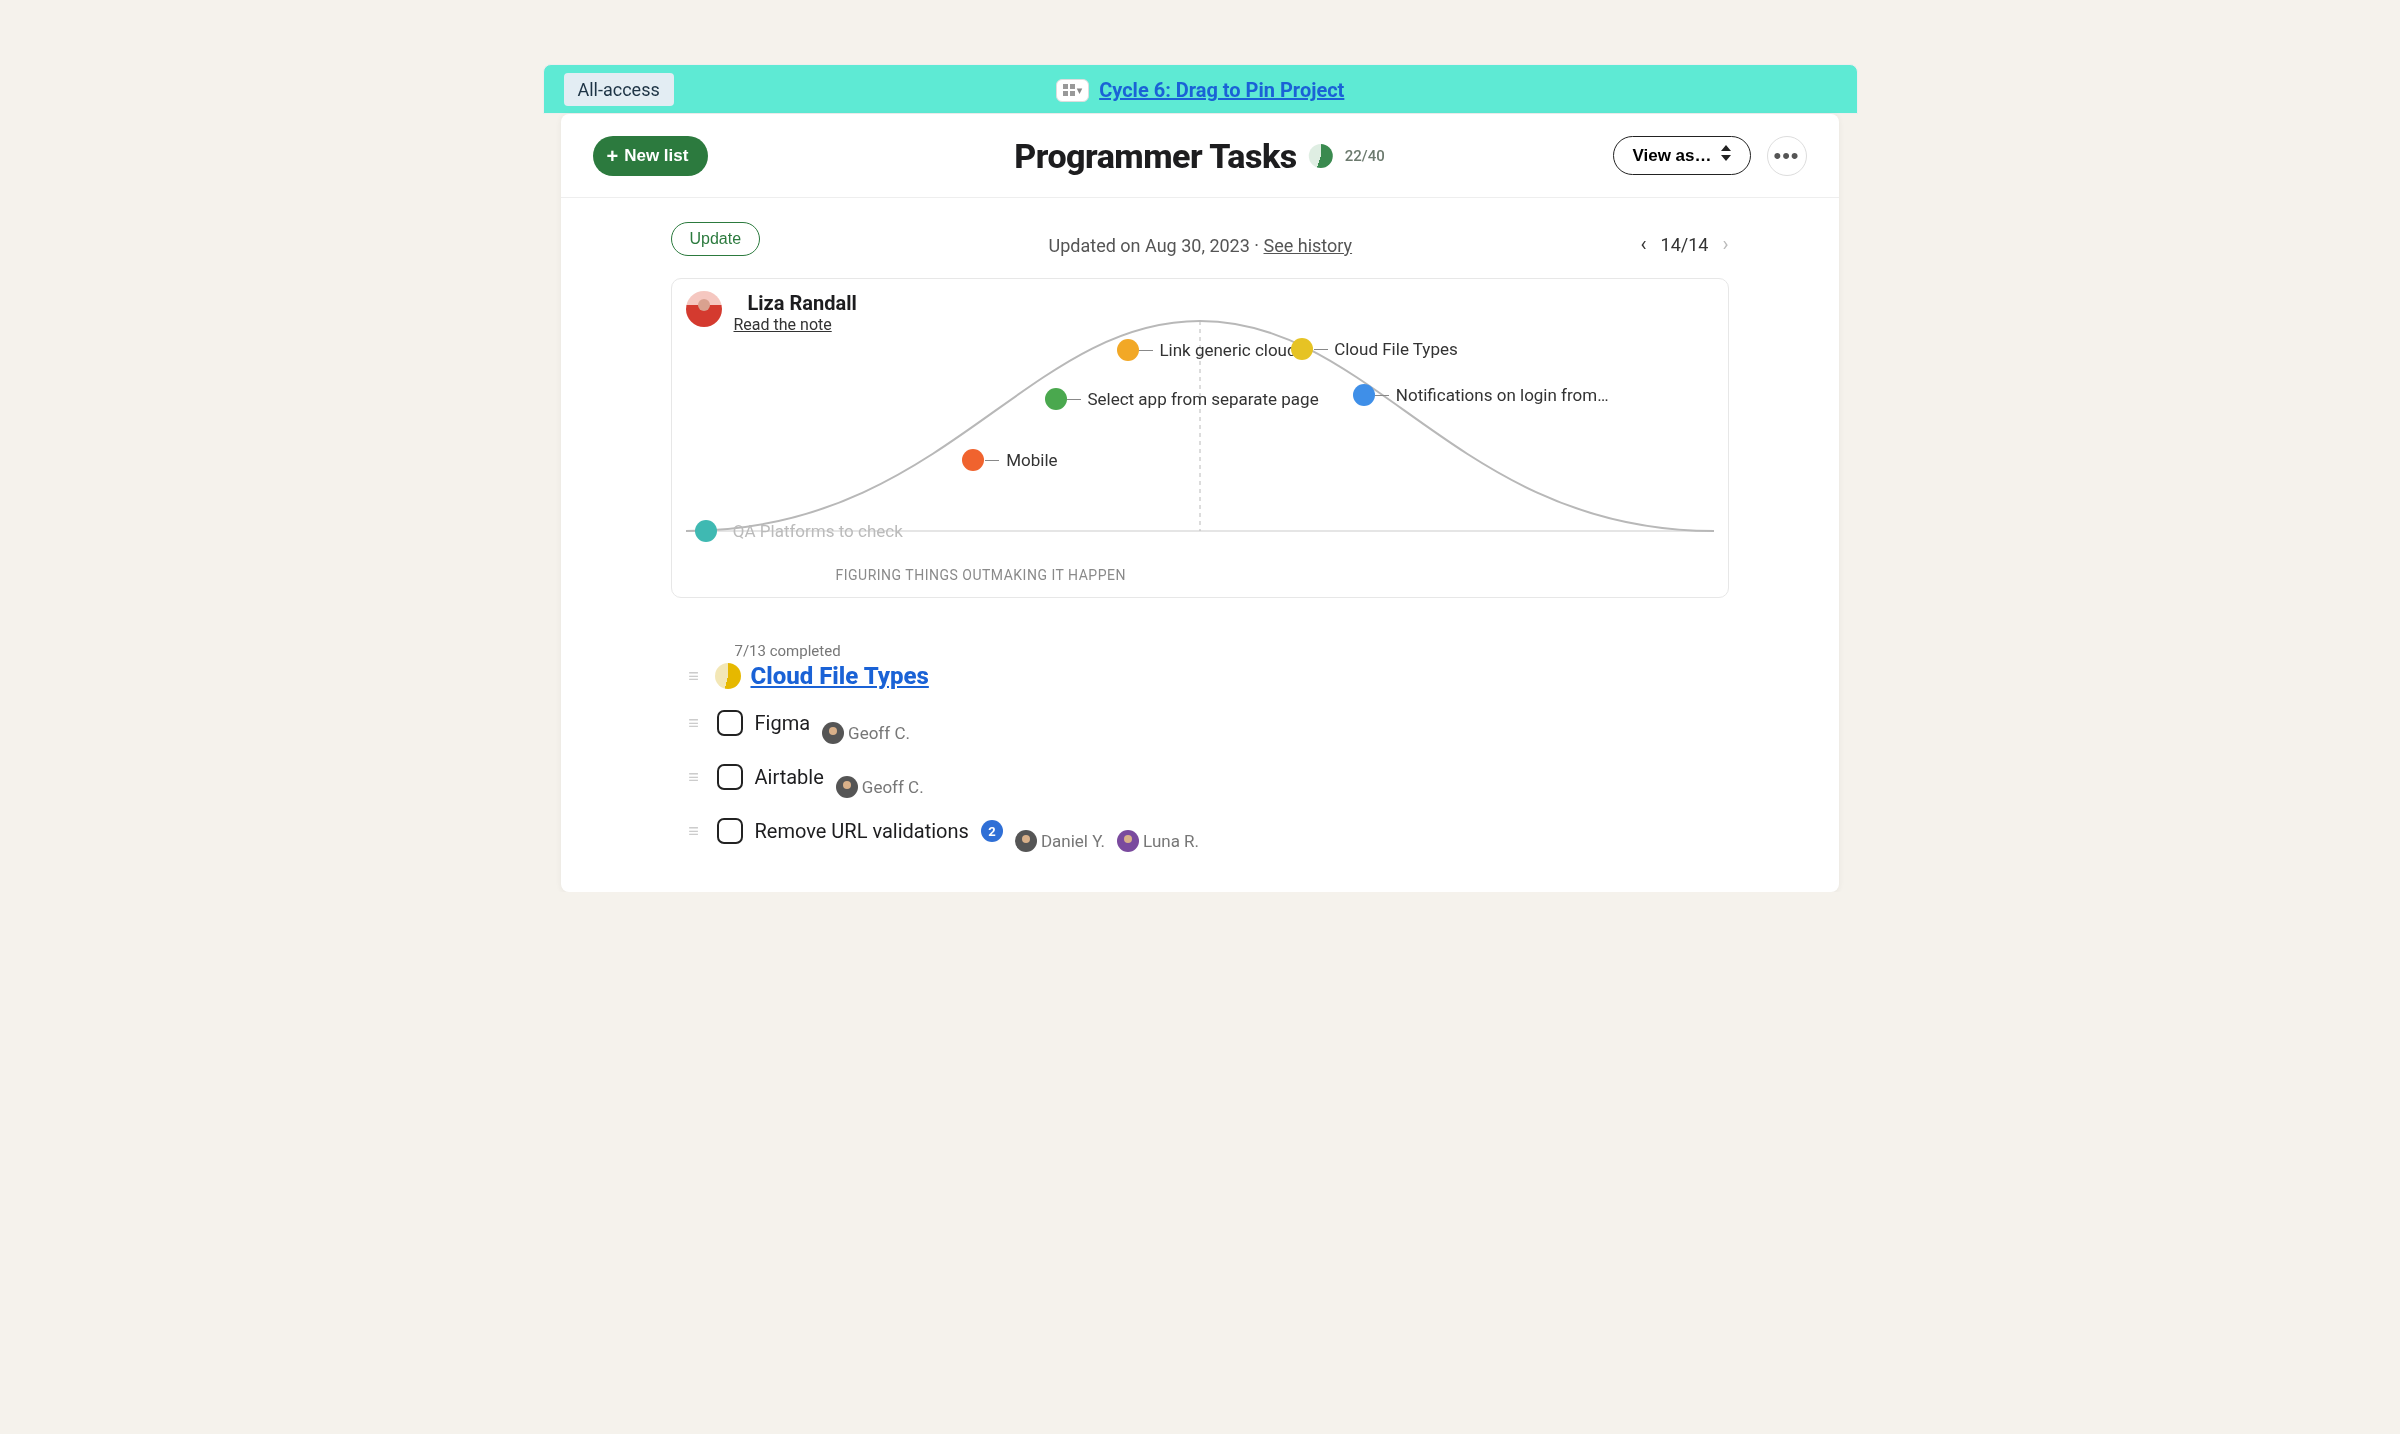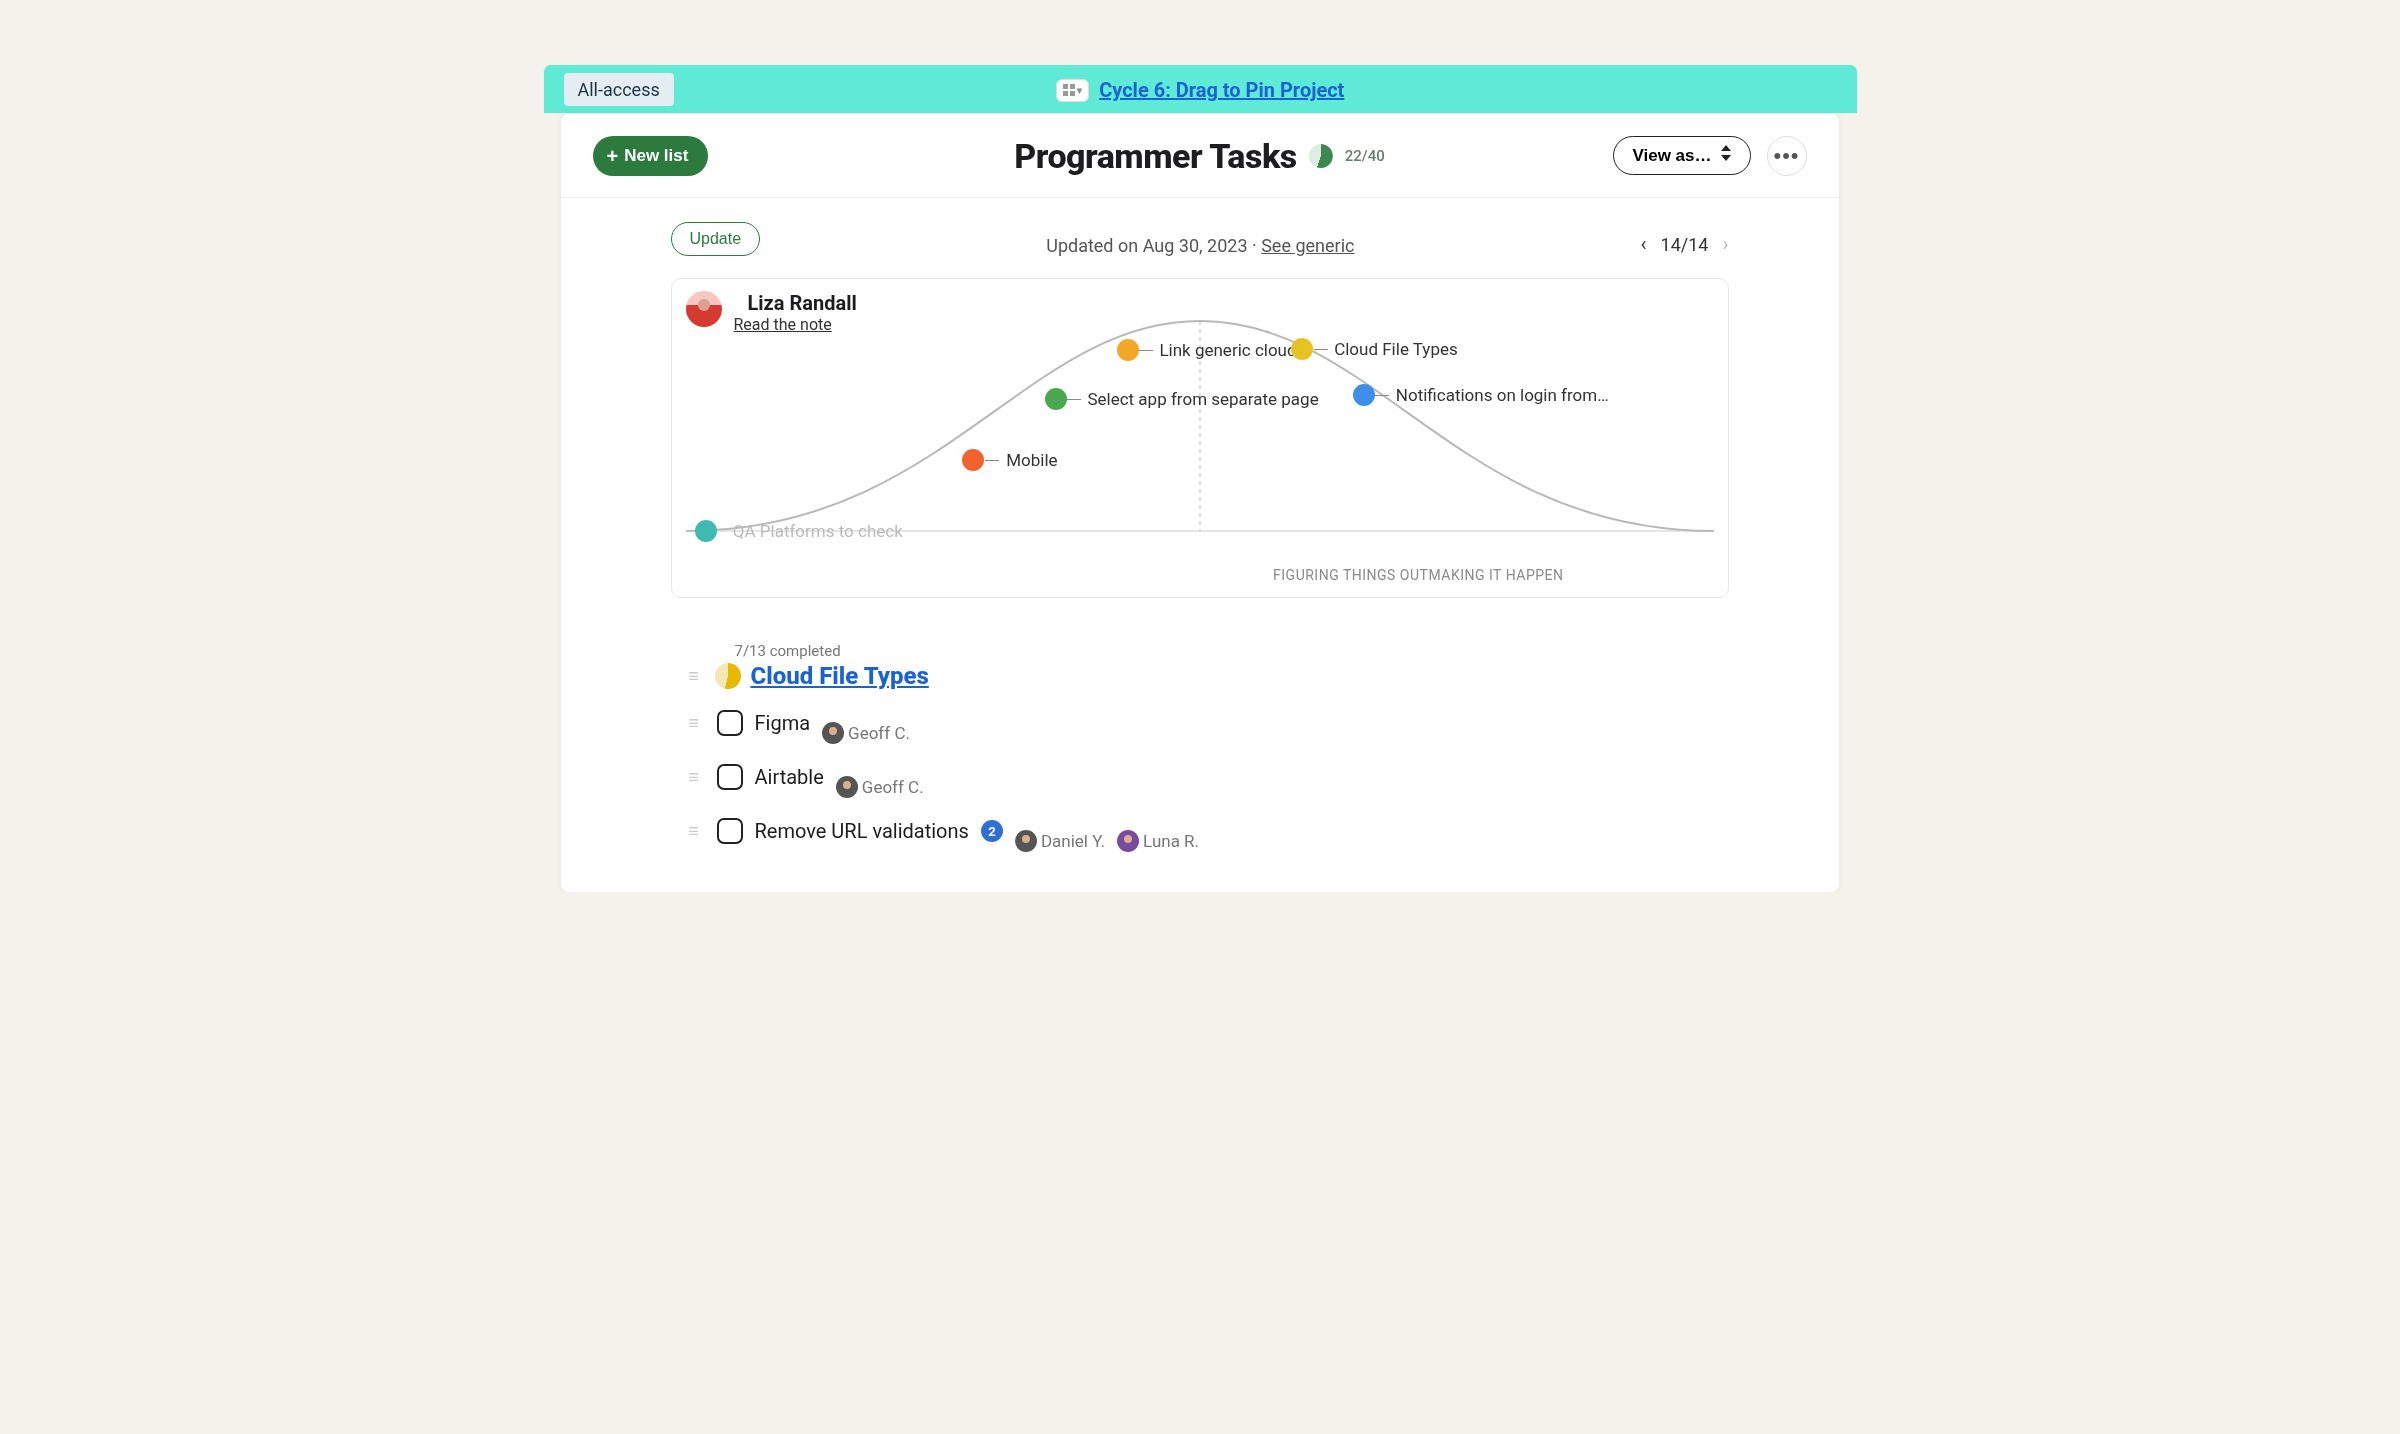--- a/index.html
+++ b/index.html
@@ -222,21 +222,21 @@
     white-space: nowrap;
     transform: translateY(-50%);
   }
   .dot-leader {
     position: absolute;
     height: 1px;
     background: #888;
   }
   .axis-labels {
     display: flex;
-    justify-content: flex-end;
+    justify-content: flex-start;
     padding: 6px 150px 2px 150px;
     color: #8a8a8a;
     font-size: 14px;
     letter-spacing: 0.5px;
   }
   
   .list-block { margin-top: 44px; margin-left: 12px; }
   .list-meta { color: #777; font-size: 15px; margin-left: 52px; }
   .list-title-row {
     display: flex; align-items: center; gap: 10px;
@@ -333,21 +333,21 @@
         </button>
       </div>
     </div>
 
     <div class="content">
       <div class="subheader">
         <button class="update-btn">Update</button>
         <div class="subheader-center">
           <span>Updated on Aug 30, 2023</span>
           <span> · </span>
-          <span class="see-history">See generic</span>
+          <span class="see-history">See history</span>
         </div>
         <div class="pager">
           <span class="chevron">‹</span>
           <span>14/14</span>
           <span class="chevron" style="color:#bbb;">›</span>
         </div>
       </div>
 
       <div class="chart-card">
         <div class="chart-author">

